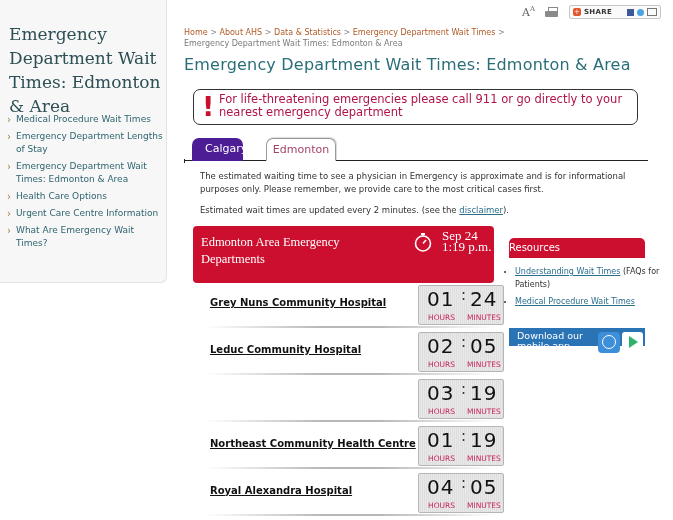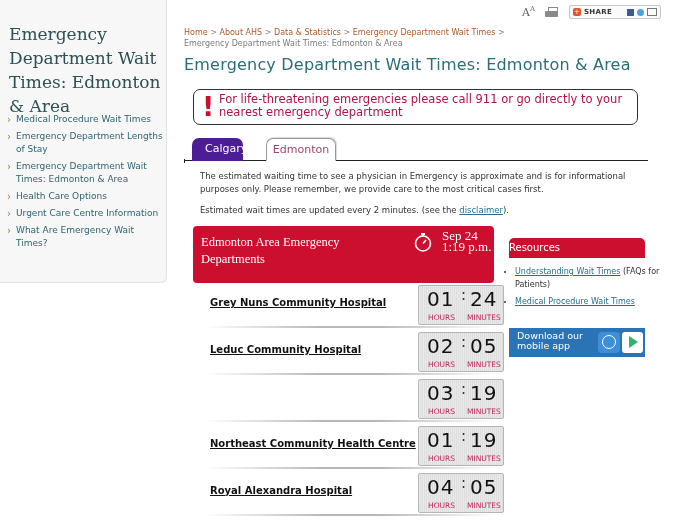--- a/index.html
+++ b/index.html
@@ -60,21 +60,21 @@
            background:repeating-linear-gradient(90deg,#e9e9e9 0,#e9e9e9 1px,#dedede 1px,#dedede 2px); }
   .clock-hours { position:absolute; left:8px; top:1px; font-size:20px; color:#111; letter-spacing:1px; }
   .clock-colon { position:absolute; left:42px; top:0px; font-size:15px; color:#333; }
   .clock-mins { position:absolute; left:51px; top:1px; font-size:20px; color:#111; letter-spacing:1px; }
   .clock-hl { position:absolute; left:9px; top:27px; font-size:7.5px; color:#c8245a; }
   .clock-ml { position:absolute; left:48px; top:27px; font-size:7.5px; color:#c8245a; }
 
   .resources-head { position:absolute; left:509px; top:238px; width:136px; height:20px; background:#cc0e2f; border-radius:5px 5px 0 0; color:#fff; font-size:10px; line-height:20px; box-sizing:border-box; }
   .resources-list { position:absolute; left:506px; top:265px; width:145px; margin:0; padding:0 0 0 9px; font-size:8px; line-height:13px; color:#333; }
   .resources-list li { margin-bottom:4px; }
-  .app-banner { position:absolute; left:509px; top:328px; width:136px; height:29px; background:#2a73b5; color:#fff; }
+  .app-banner { position:absolute; left:509px; top:328px; width:136px; height:18px; background:#2a73b5; color:#fff; }
   .app-text { position:absolute; left:8px; top:3px; font-size:9.5px; line-height:10px; }
   .appstore-icon { position:absolute; left:89px; top:4px; width:22px; height:21px; background:#3d8fd9; border-radius:4px; }
   .appstore-icon::after { content:""; position:absolute; left:4px; top:3px; width:12px; height:12px; border:1.5px solid #fff; border-radius:50%; }
   .play-icon { position:absolute; left:113px; top:4px; width:21px; height:21px; background:#fff; border-radius:3px; }
   .play-icon::after { content:""; position:absolute; left:7px; top:4px; border-left:9px solid #2fb36b; border-top:6px solid transparent; border-bottom:6px solid transparent; }
 </style>
 </head>
 <body>
 
 <div class="sidebar">

